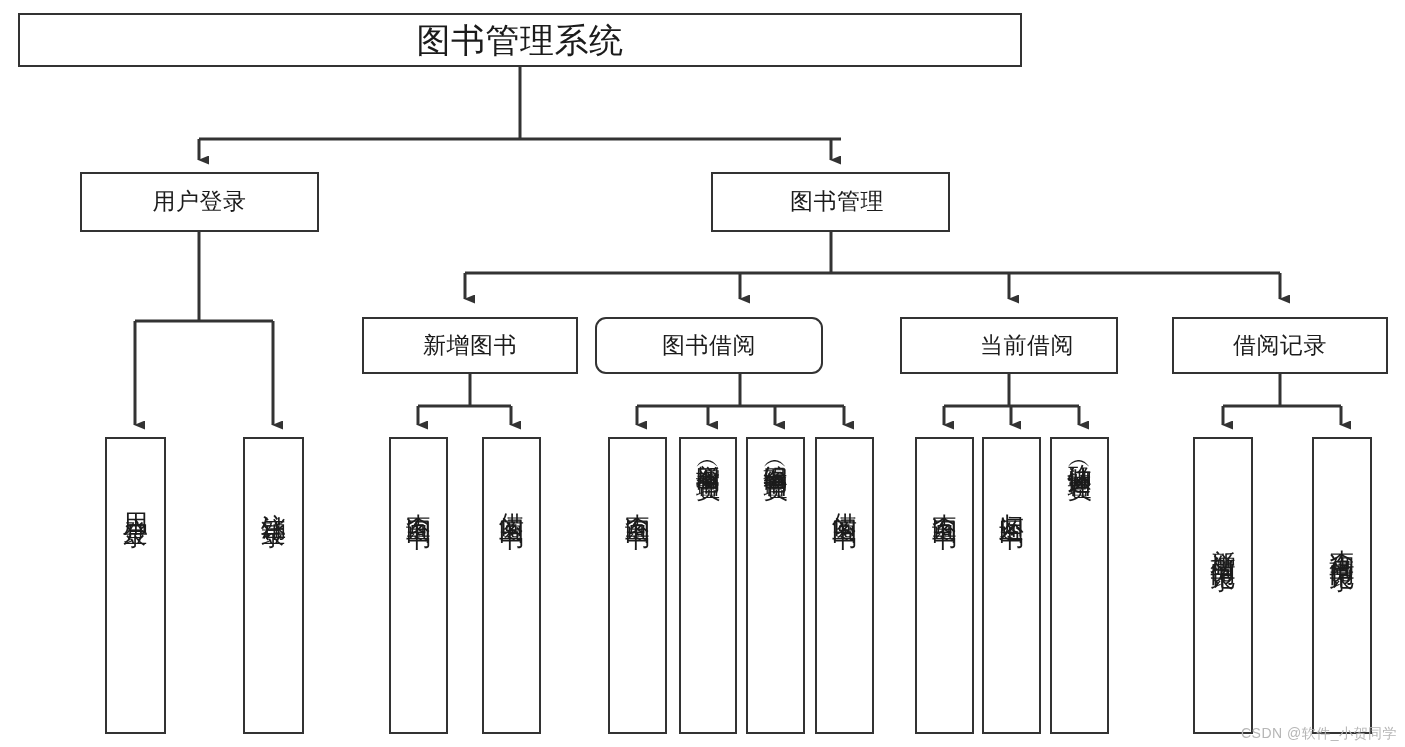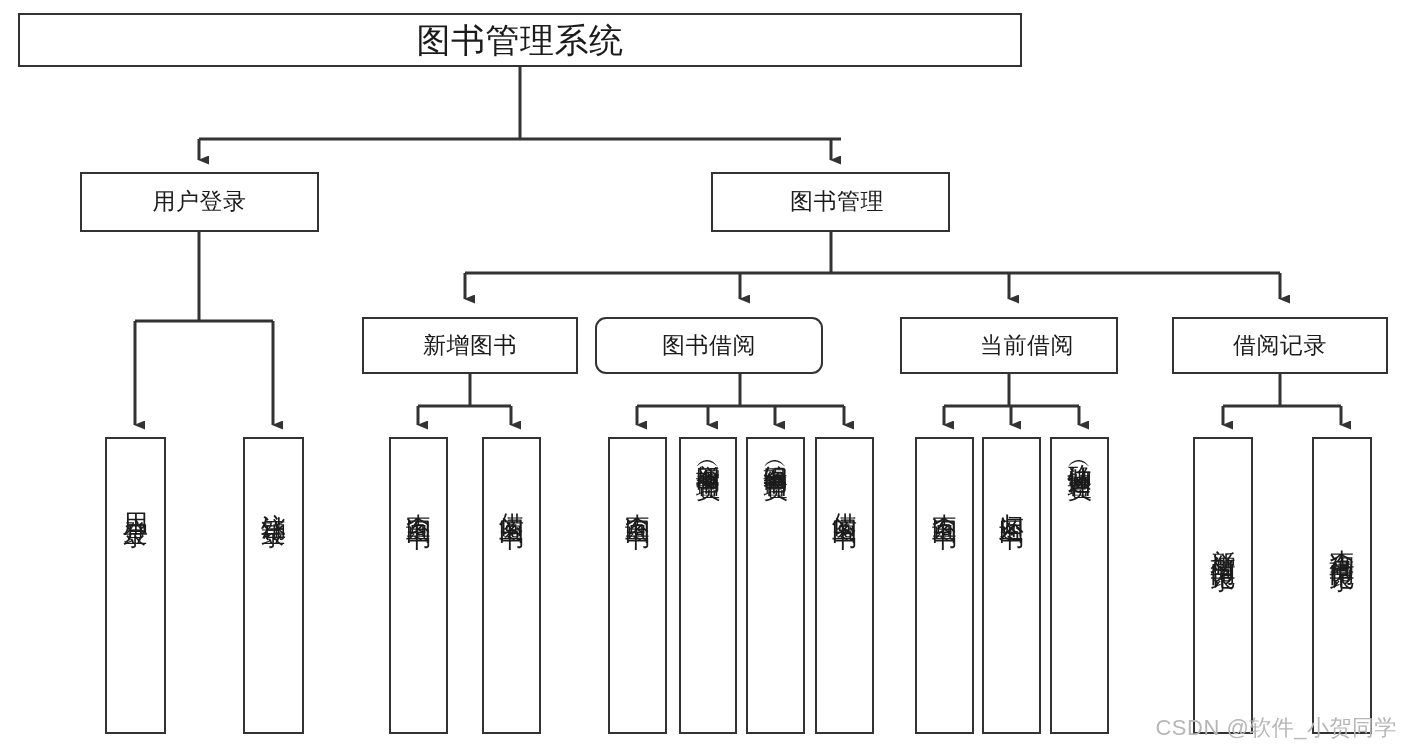--- a/index.html
+++ b/index.html
@@ -69,21 +69,21 @@
   .node.v.mid .lbl {
     margin-top: 48px;
   }
   .node.v.midshort .lbl {
     margin-top: 84px;
   }
   .watermark {
     position: absolute;
     right: 8px;
     bottom: 4px;
-    font-size: 22px;
+    font-size: 14px;
     color: #b6b6b6;
     white-space: nowrap;
     letter-spacing: 0.5px;
   }
 </style>
 </head>
 <body>
 
 <div id="canvas">
 

